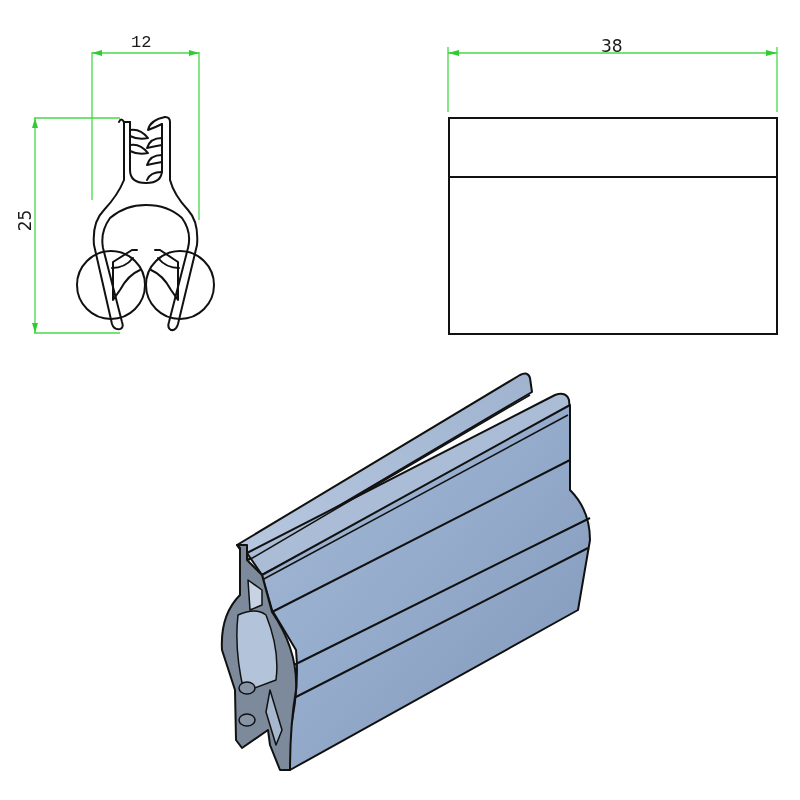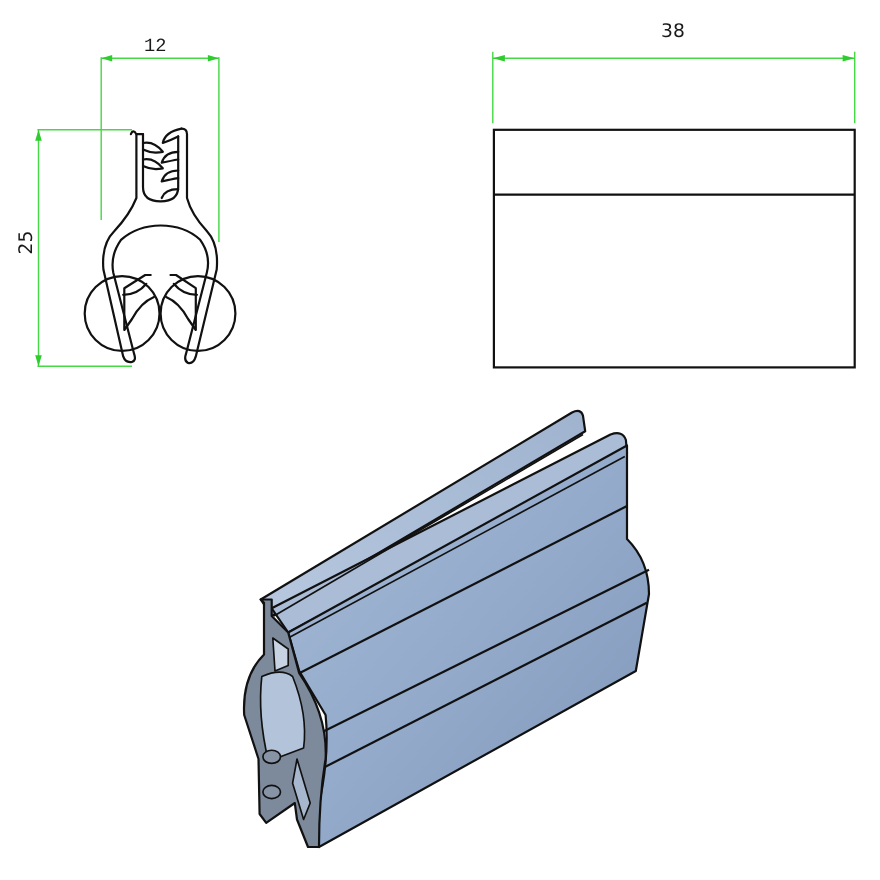--- a/index.html
+++ b/index.html
@@ -1,20 +1,20 @@
 <!DOCTYPE html>
 <html><head>
   <meta charset="utf-8">
   <style>
     html, body { margin: 0; padding: 0; background: #ffffff; }
     body { width: 800px; height: 800px; position: relative; overflow: hidden;
            font-family: "DejaVu Sans", "Liberation Sans", sans-serif; }
     .dim-label { position: absolute; font-size: 17px; color: #1a1a1a; line-height: 1; }
     #dim-12 { left: 131px; top: 34px; font-family: Liberation Mono, monospace; }
-    #dim-38 { left: 601px; top: 21px; }
+    #dim-38 { left: 601px; top: 38px; }
     #dim-25 { left: 10px; top: 212px; transform: rotate(-90deg); transform-origin: center; width: 30px; text-align: center; }
     svg { position: absolute; left: 0; top: 0; }
   </style>
 </head>
 <body>
 
 <svg width="800" height="800" viewBox="0 0 800 800">
 
   <g>
 

